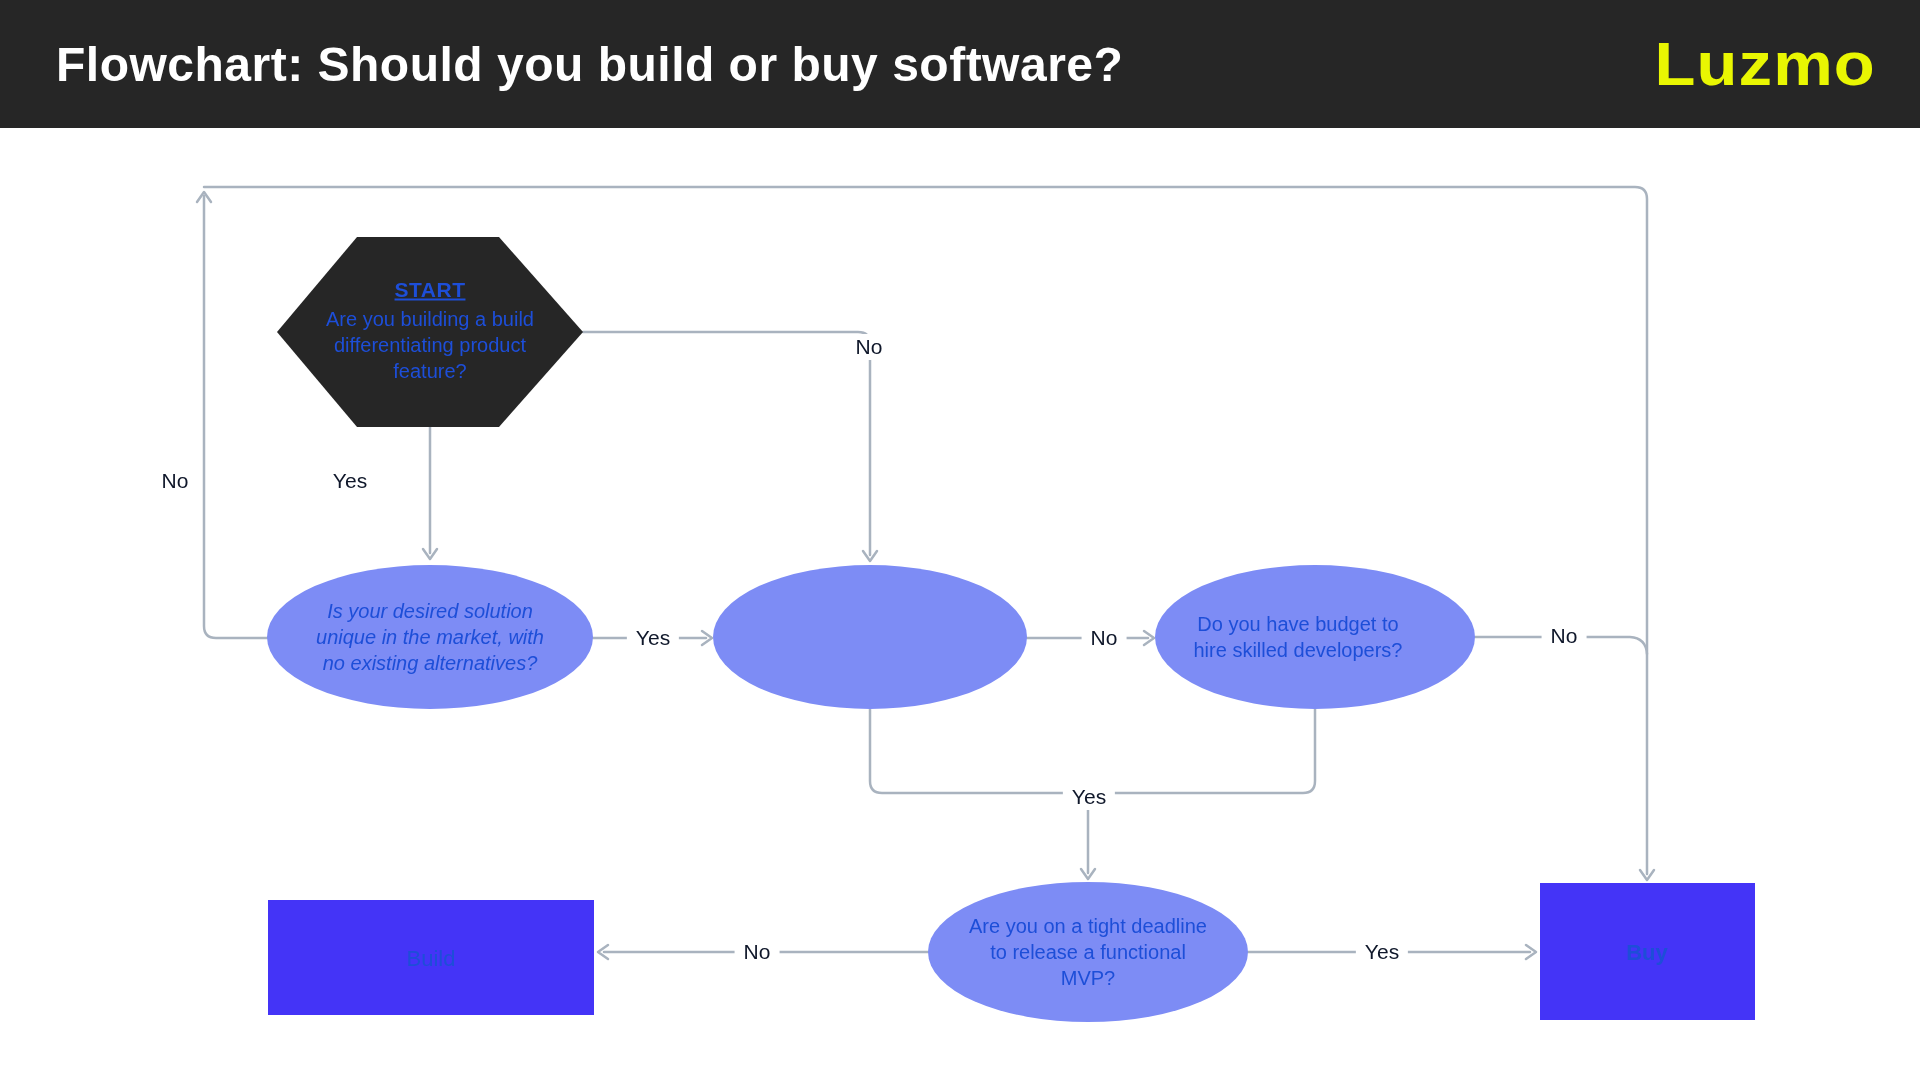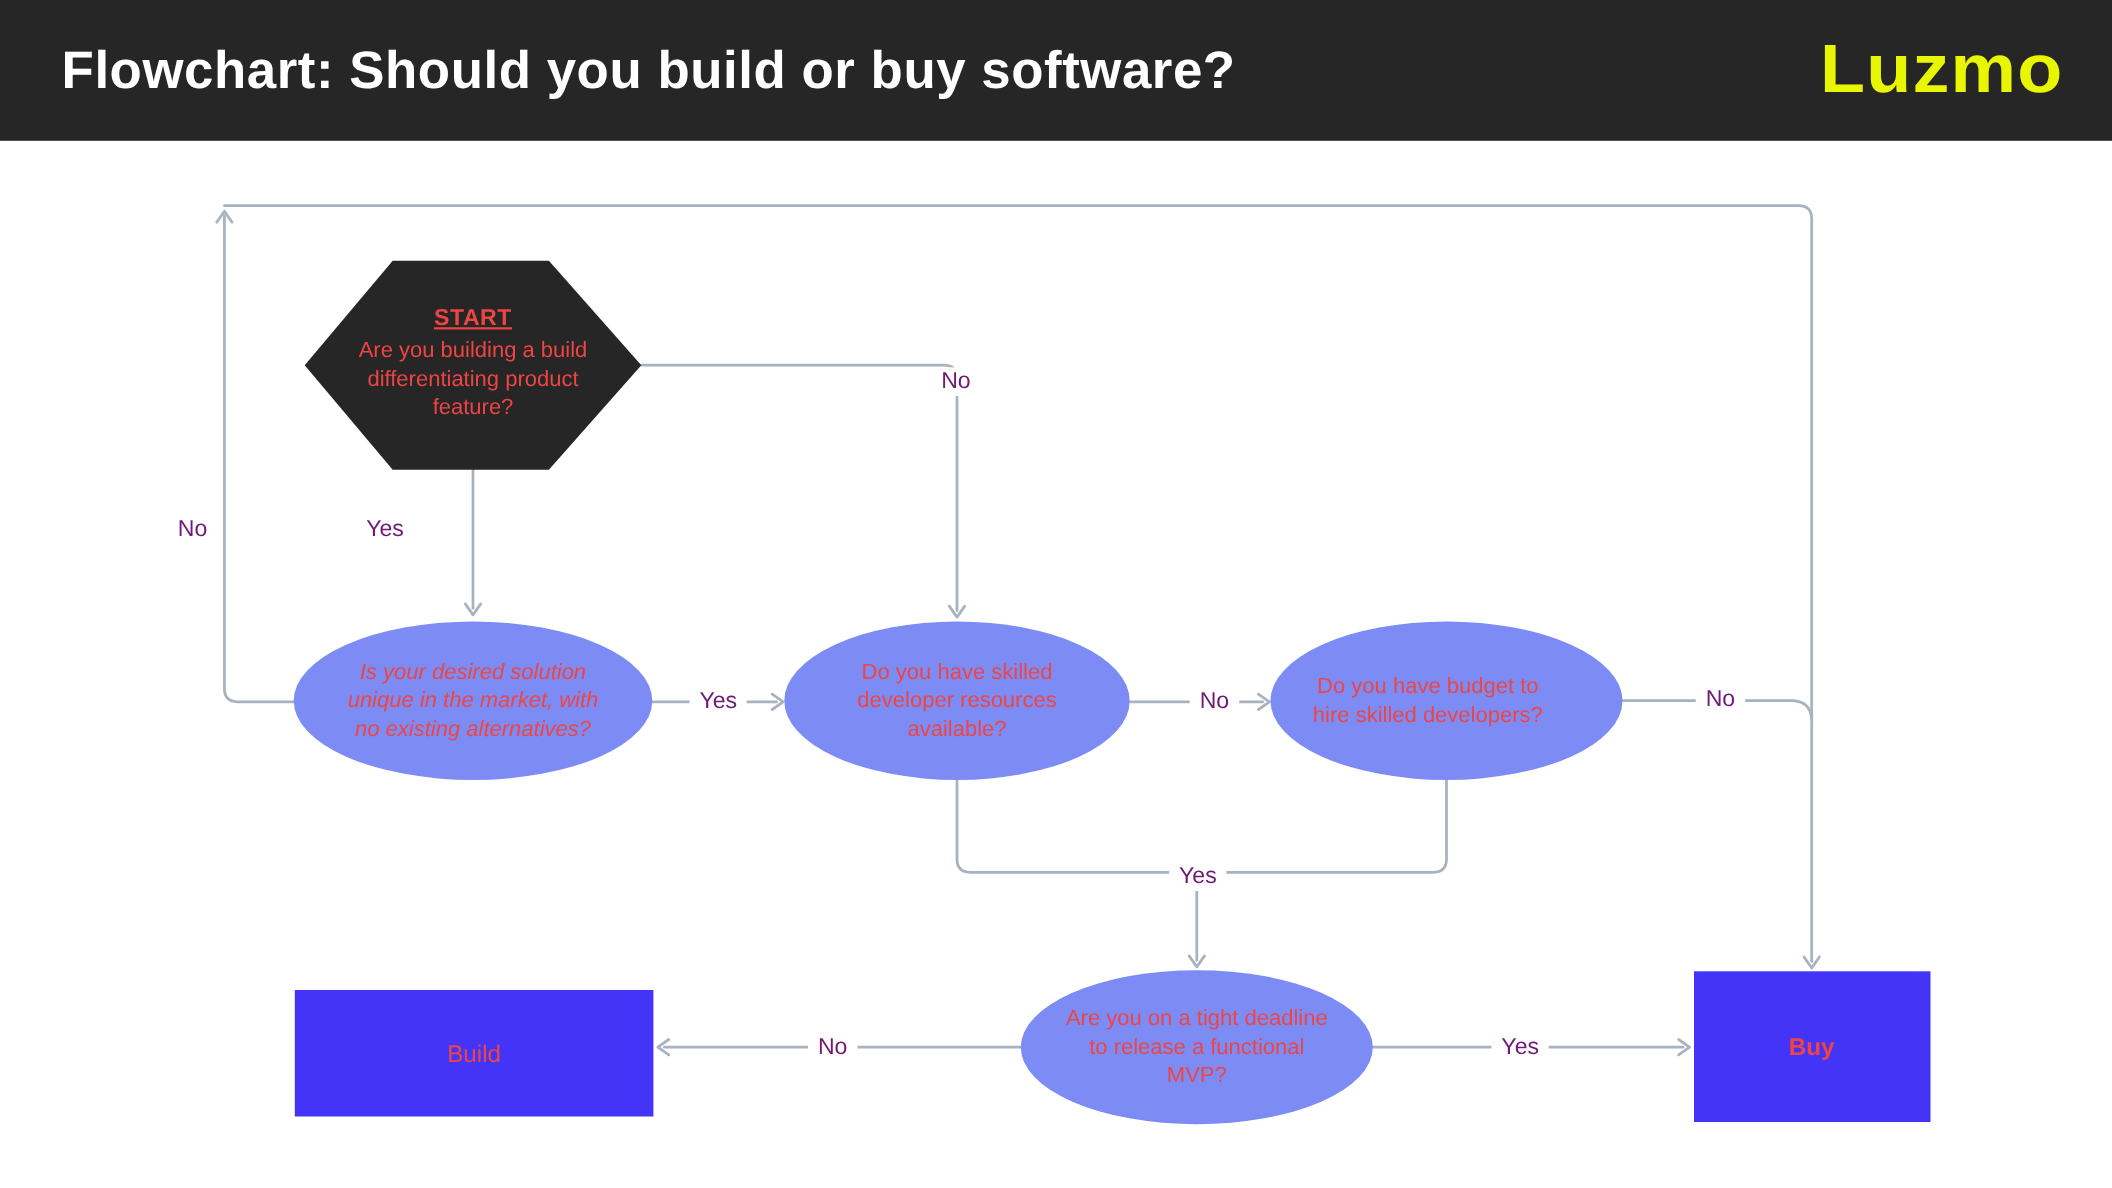--- a/index.html
+++ b/index.html
@@ -18,29 +18,29 @@
   }
   .brand{
     color:#e9f602;font-size:62px;font-weight:800;letter-spacing:1px;line-height:1;
     transform:scaleX(1.08);transform-origin:right center;
   }
   
   .canvas{position:absolute;left:0;top:0;width:1920px;height:1080px;}
   svg{position:absolute;left:0;top:0;}
   
   .node-text{
-    position:absolute;transform:translate(-50%,-50%);color:#ef4444;text-align:center;
+    position:absolute;transform:translate(-50%,-50%);color:#1d4ed8;text-align:center;
     font-size:20px;line-height:26px;z-index:2;
   }
   .hex-block{width:218px;}
   .hex-title{font-weight:bold;text-decoration:underline;font-size:21px;margin-bottom:3px;letter-spacing:0.5px;}
   .box-label{font-size:22px;line-height:29px;}
   
   .edge-label{
-    position:absolute;transform:translate(-50%,-50%);background:#ffffff;color:#701a75;
+    position:absolute;transform:translate(-50%,-50%);background:#ffffff;color:#0f172a;
     font-size:21px;line-height:24px;padding:1px 9px;z-index:3;white-space:nowrap;text-align:center;
   }
 </style>
 </head>
 <body>
 
 <div class="stage">
 
   <div class="header">
     <div class="header-title">Flowchart: Should you build or buy software?</div>
@@ -90,21 +90,20 @@
       <ellipse fill="#7d8cf5" cx="1088" cy="952" rx="160" ry="70"></ellipse>
       <rect fill="#4434f7" x="268" y="900" width="326" height="115"></rect>
       <rect fill="#4434f7" x="1540" y="883" width="215" height="137"></rect>
     </svg>
 
     <div class="node-text hex-block" style="left:430px;top:330px;">
       <div class="hex-title">START</div>
       <div>Are you building a build differentiating product feature?</div>
     </div>
     <div class="node-text" style="left:430px;top:637px;width:244px;font-style:italic;">Is your desired solution unique in the market, with no existing alternatives?</div>
-    <div class="node-text" style="left:870px;top:637px;width:200px;">Do you have skilled developer resources available?</div>
     <div class="node-text" style="left:1298px;top:637px;width:228px;">Do you have budget to hire skilled developers?</div>
     <div class="node-text" style="left:1088px;top:952px;width:248px;">Are you on a tight deadline to release a functional MVP?</div>
     <div class="node-text box-label" style="left:431px;top:958px;">Build</div>
     <div class="node-text box-label" style="left:1647px;top:952px;font-weight:bold;">Buy</div>
 
     <div class="edge-label" style="left:175px;top:481px;">No</div>
     <div class="edge-label" style="left:350px;top:481px;">Yes</div>
     <div class="edge-label" style="left:869px;top:347px;">No</div>
     <div class="edge-label" style="left:653px;top:638px;">Yes</div>
     <div class="edge-label" style="left:1104px;top:638px;">No</div>

